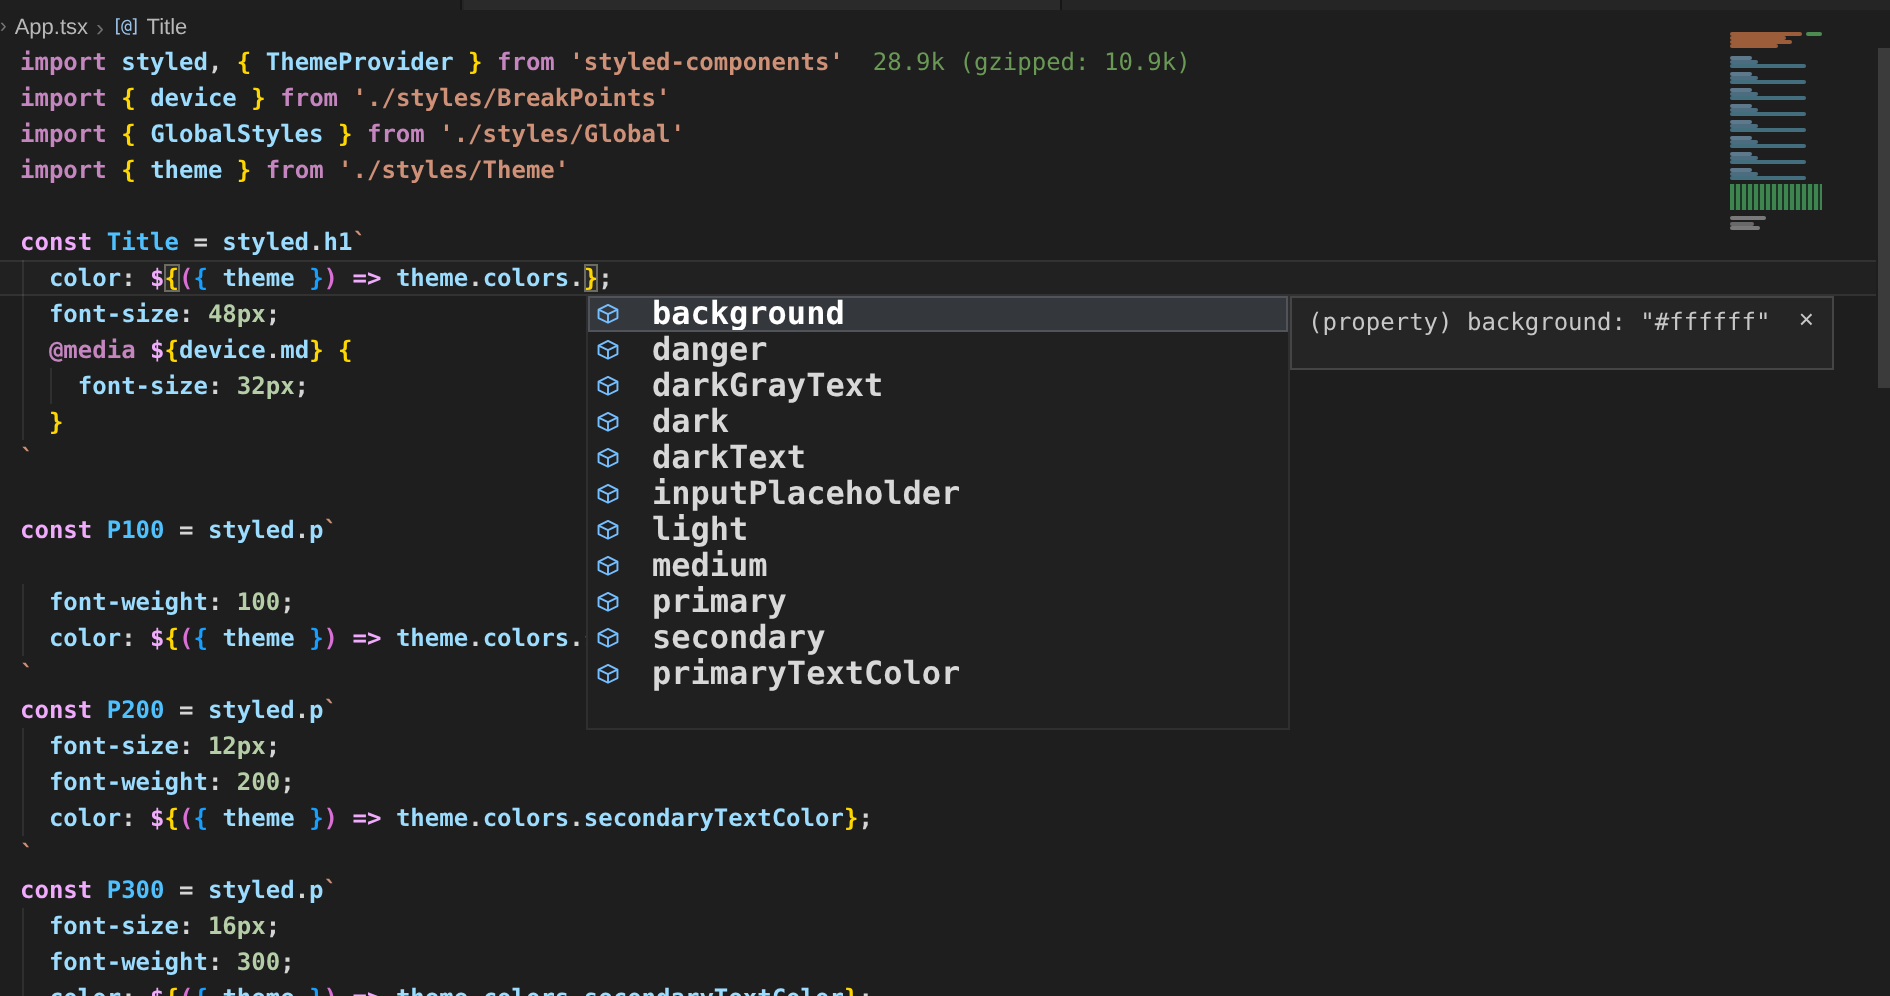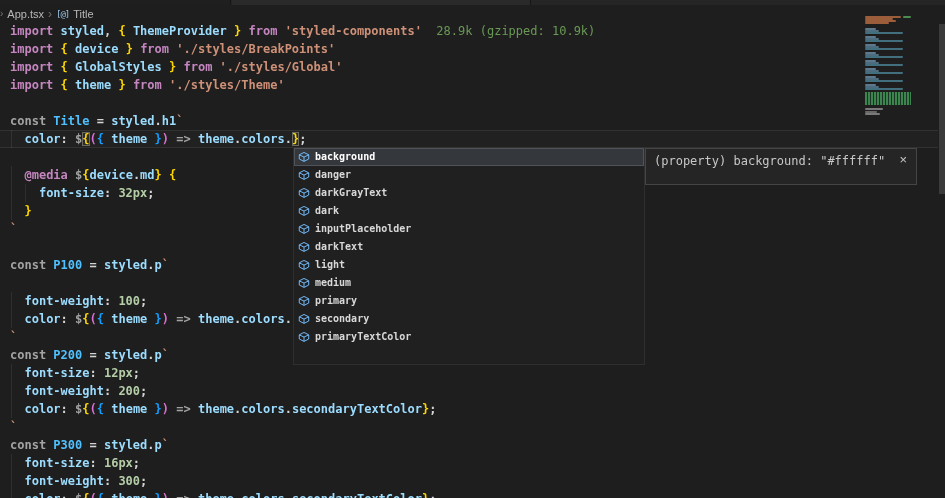--- a/index.html
+++ b/index.html
@@ -28,21 +28,21 @@
   .bc-item { cursor:pointer; }
   
   .code-lines { position:absolute; left:0; top:22px; width:945px; height:476px; }
   .code-line {
     position:absolute; left:10px; height:18px; line-height:18px;
     font-size:12px; font-weight:bold; white-space:pre; color:#d4d4d4;
   }
   .guide { position:absolute; top:0; width:1px; height:18px; background:rgba(255,255,255,0.08); }
   .tok { display:inline; }
   .c-kw  { color:#C586C0; } 
-  .c-kw2 { color:#a3a3a3; } 
+  .c-kw2 { color:#f0abfc; } 
   .c-var { color:#9CDCFE; }
   .c-cname { color:#4FC1FF; }
   .c-str { color:#CE9178; }
   .c-num { color:#B5CEA8; }
   .c-com { color:#6A9955; font-weight:normal; }
   .c-pun { color:#D4D4D4; }
   .c-b1 { color:#FFD700; }
   .c-b2 { color:#DA70D6; }
   .c-b3 { color:#179FFF; }
   .match { outline:1px solid #6b6b62; outline-offset:-1px; background:rgba(90,90,90,0.18); }
@@ -56,21 +56,21 @@
   .suggest {
     position:absolute; left:293px; top:148px; width:352px; height:217px;
     background:#202021; border:1px solid #2f2f32; border-top:none;
     z-index:5;
   }
   .suggest-item {
     position:relative; height:18px; display:flex; align-items:center;
     padding-left:3px; gap:4px; cursor:pointer;
   }
   .suggest-item .lbl {
-    font-size:10px; font-weight:bold; color:#d8d8d8; line-height:18px; white-space:pre;
+    font-size:16px; font-weight:bold; color:#d8d8d8; line-height:18px; white-space:pre;margin-left:11px;
   }
   .suggest-item.sel { background:#34373c; outline:1px solid #50535a; outline-offset:-1px; }
   .suggest-item.sel .lbl { color:#ffffff; }
   .sicon { width:14px; height:14px; flex:0 0 14px; }
   
   .detail {
     position:absolute; left:645px; top:148px; width:272px; height:37px;
     background:#252526; border:1px solid #454545; z-index:5;
   }
   .detail .dtext {
@@ -114,20 +114,21 @@
   <div class="cur-line"></div>
 
   <div class="code-lines">
       <div class="code-line" style="top: 0px;"><span class="tok c-kw">import</span><span class="tok c-pun"> </span><span class="tok c-var">styled</span><span class="tok c-pun">, </span><span class="tok c-b1">{</span><span class="tok c-pun"> </span><span class="tok c-var">ThemeProvider</span><span class="tok c-pun"> </span><span class="tok c-b1">}</span><span class="tok c-pun"> </span><span class="tok c-kw">from</span><span class="tok c-pun"> </span><span class="tok c-str">'styled-components'</span><span class="tok c-com">  28.9k (gzipped: 10.9k)</span></div>
       <div class="code-line" style="top: 18px;"><span class="tok c-kw">import</span><span class="tok c-pun"> </span><span class="tok c-b1">{</span><span class="tok c-pun"> </span><span class="tok c-var">device</span><span class="tok c-pun"> </span><span class="tok c-b1">}</span><span class="tok c-pun"> </span><span class="tok c-kw">from</span><span class="tok c-pun"> </span><span class="tok c-str">'./styles/BreakPoints'</span></div>
       <div class="code-line" style="top: 36px;"><span class="tok c-kw">import</span><span class="tok c-pun"> </span><span class="tok c-b1">{</span><span class="tok c-pun"> </span><span class="tok c-var">GlobalStyles</span><span class="tok c-pun"> </span><span class="tok c-b1">}</span><span class="tok c-pun"> </span><span class="tok c-kw">from</span><span class="tok c-pun"> </span><span class="tok c-str">'./styles/Global'</span></div>
       <div class="code-line" style="top: 54px;"><span class="tok c-kw">import</span><span class="tok c-pun"> </span><span class="tok c-b1">{</span><span class="tok c-pun"> </span><span class="tok c-var">theme</span><span class="tok c-pun"> </span><span class="tok c-b1">}</span><span class="tok c-pun"> </span><span class="tok c-kw">from</span><span class="tok c-pun"> </span><span class="tok c-str">'./styles/Theme'</span></div>
       <div class="code-line" style="top: 72px;"></div>
       <div class="code-line" style="top: 90px;"><span class="tok c-kw2">const</span><span class="tok c-pun"> </span><span class="tok c-cname">Title</span><span class="tok c-pun"> = </span><span class="tok c-var">styled</span><span class="tok c-pun">.</span><span class="tok c-var">h1</span><span class="tok c-str">`</span></div>
       <div class="code-line" style="top: 108px;"><span class="guide" style="left: 1px;"></span><span class="tok c-pun">  </span><span class="tok c-var">color</span><span class="tok c-pun">: </span><span class="tok c-kw2">$</span><span class="tok c-b1 match">{</span><span class="tok c-b2">(</span><span class="tok c-b3">{</span><span class="tok c-pun"> </span><span class="tok c-var">theme</span><span class="tok c-pun"> </span><span class="tok c-b3">}</span><span class="tok c-b2">)</span><span class="tok c-pun"> </span><span class="tok c-kw2">=&gt;</span><span class="tok c-pun"> </span><span class="tok c-var">theme</span><span class="tok c-pun">.</span><span class="tok c-var">colors</span><span class="tok c-pun">.</span><span class="tok c-b1 match">}</span><span class="tok c-pun">;</span></div>
+      <div class="code-line" style="top: 126px;"><span class="guide" style="left: 1px;"></span><span class="tok c-pun">  </span><span class="tok c-var">font-size</span><span class="tok c-pun">: </span><span class="tok c-num">48px</span><span class="tok c-pun">;</span></div>
       <div class="code-line" style="top: 144px;"><span class="guide" style="left: 1px;"></span><span class="tok c-pun">  </span><span class="tok c-kw">@media</span><span class="tok c-pun"> </span><span class="tok c-kw2">$</span><span class="tok c-b1">{</span><span class="tok c-var">device</span><span class="tok c-pun">.</span><span class="tok c-var">md</span><span class="tok c-b1">}</span><span class="tok c-pun"> </span><span class="tok c-b1">{</span></div>
       <div class="code-line" style="top: 162px;"><span class="guide" style="left: 1px;"></span><span class="guide" style="left: 15.46px;"></span><span class="tok c-pun">    </span><span class="tok c-var">font-size</span><span class="tok c-pun">: </span><span class="tok c-num">32px</span><span class="tok c-pun">;</span></div>
       <div class="code-line" style="top: 180px;"><span class="guide" style="left: 1px;"></span><span class="tok c-pun">  </span><span class="tok c-b1">}</span></div>
       <div class="code-line" style="top: 198px;"><span class="tok c-str">`</span></div>
       <div class="code-line" style="top: 216px;"></div>
       <div class="code-line" style="top: 234px;"><span class="tok c-kw2">const</span><span class="tok c-pun"> </span><span class="tok c-cname">P100</span><span class="tok c-pun"> = </span><span class="tok c-var">styled</span><span class="tok c-pun">.</span><span class="tok c-var">p</span><span class="tok c-str">`</span></div>
       <div class="code-line" style="top: 270px;"><span class="guide" style="left: 1px;"></span><span class="tok c-pun">  </span><span class="tok c-var">font-weight</span><span class="tok c-pun">: </span><span class="tok c-num">100</span><span class="tok c-pun">;</span></div>
       <div class="code-line" style="top: 288px;"><span class="guide" style="left: 1px;"></span><span class="tok c-pun">  </span><span class="tok c-var">color</span><span class="tok c-pun">: </span><span class="tok c-kw2">$</span><span class="tok c-b1">{</span><span class="tok c-b2">(</span><span class="tok c-b3">{</span><span class="tok c-pun"> </span><span class="tok c-var">theme</span><span class="tok c-pun"> </span><span class="tok c-b3">}</span><span class="tok c-b2">)</span><span class="tok c-pun"> </span><span class="tok c-kw2">=&gt;</span><span class="tok c-pun"> </span><span class="tok c-var">theme</span><span class="tok c-pun">.</span><span class="tok c-var">colors</span><span class="tok c-pun">.</span><span class="tok c-var">secondaryTextColor</span><span class="tok c-b1">}</span><span class="tok c-pun">;</span></div>
       <div class="code-line" style="top: 306px;"><span class="tok c-str">`</span></div>
       <div class="code-line" style="top: 324px;"><span class="tok c-kw2">const</span><span class="tok c-pun"> </span><span class="tok c-cname">P200</span><span class="tok c-pun"> = </span><span class="tok c-var">styled</span><span class="tok c-pun">.</span><span class="tok c-var">p</span><span class="tok c-str">`</span></div>
@@ -221,31 +222,31 @@
         <span class="lbl">dark</span>
       </div>
       <div class="suggest-item">
         <svg class="sicon" viewBox="0 0 16 16">
           <g fill="none" stroke="#75beff" stroke-width="1.1" stroke-linejoin="round">
             <path d="M8 2.8 L13.4 5.5 V10.3 L8 13 L2.6 10.3 V5.5 Z"></path>
             <path d="M2.6 5.5 L8 8.1 L13.4 5.5"></path>
             <path d="M8 8.1 V13"></path>
           </g>
         </svg>
+        <span class="lbl">darkText</span>
+      </div>
+      <div class="suggest-item">
+        <svg class="sicon" viewBox="0 0 16 16">
+          <g fill="none" stroke="#75beff" stroke-width="1.1" stroke-linejoin="round">
+            <path d="M8 2.8 L13.4 5.5 V10.3 L8 13 L2.6 10.3 V5.5 Z"></path>
+            <path d="M2.6 5.5 L8 8.1 L13.4 5.5"></path>
+            <path d="M8 8.1 V13"></path>
+          </g>
+        </svg>
         <span class="lbl">inputPlaceholder</span>
-      </div>
-      <div class="suggest-item">
-        <svg class="sicon" viewBox="0 0 16 16">
-          <g fill="none" stroke="#75beff" stroke-width="1.1" stroke-linejoin="round">
-            <path d="M8 2.8 L13.4 5.5 V10.3 L8 13 L2.6 10.3 V5.5 Z"></path>
-            <path d="M2.6 5.5 L8 8.1 L13.4 5.5"></path>
-            <path d="M8 8.1 V13"></path>
-          </g>
-        </svg>
-        <span class="lbl">darkText</span>
       </div>
       <div class="suggest-item">
         <svg class="sicon" viewBox="0 0 16 16">
           <g fill="none" stroke="#75beff" stroke-width="1.1" stroke-linejoin="round">
             <path d="M8 2.8 L13.4 5.5 V10.3 L8 13 L2.6 10.3 V5.5 Z"></path>
             <path d="M2.6 5.5 L8 8.1 L13.4 5.5"></path>
             <path d="M8 8.1 V13"></path>
           </g>
         </svg>
         <span class="lbl">light</span>

